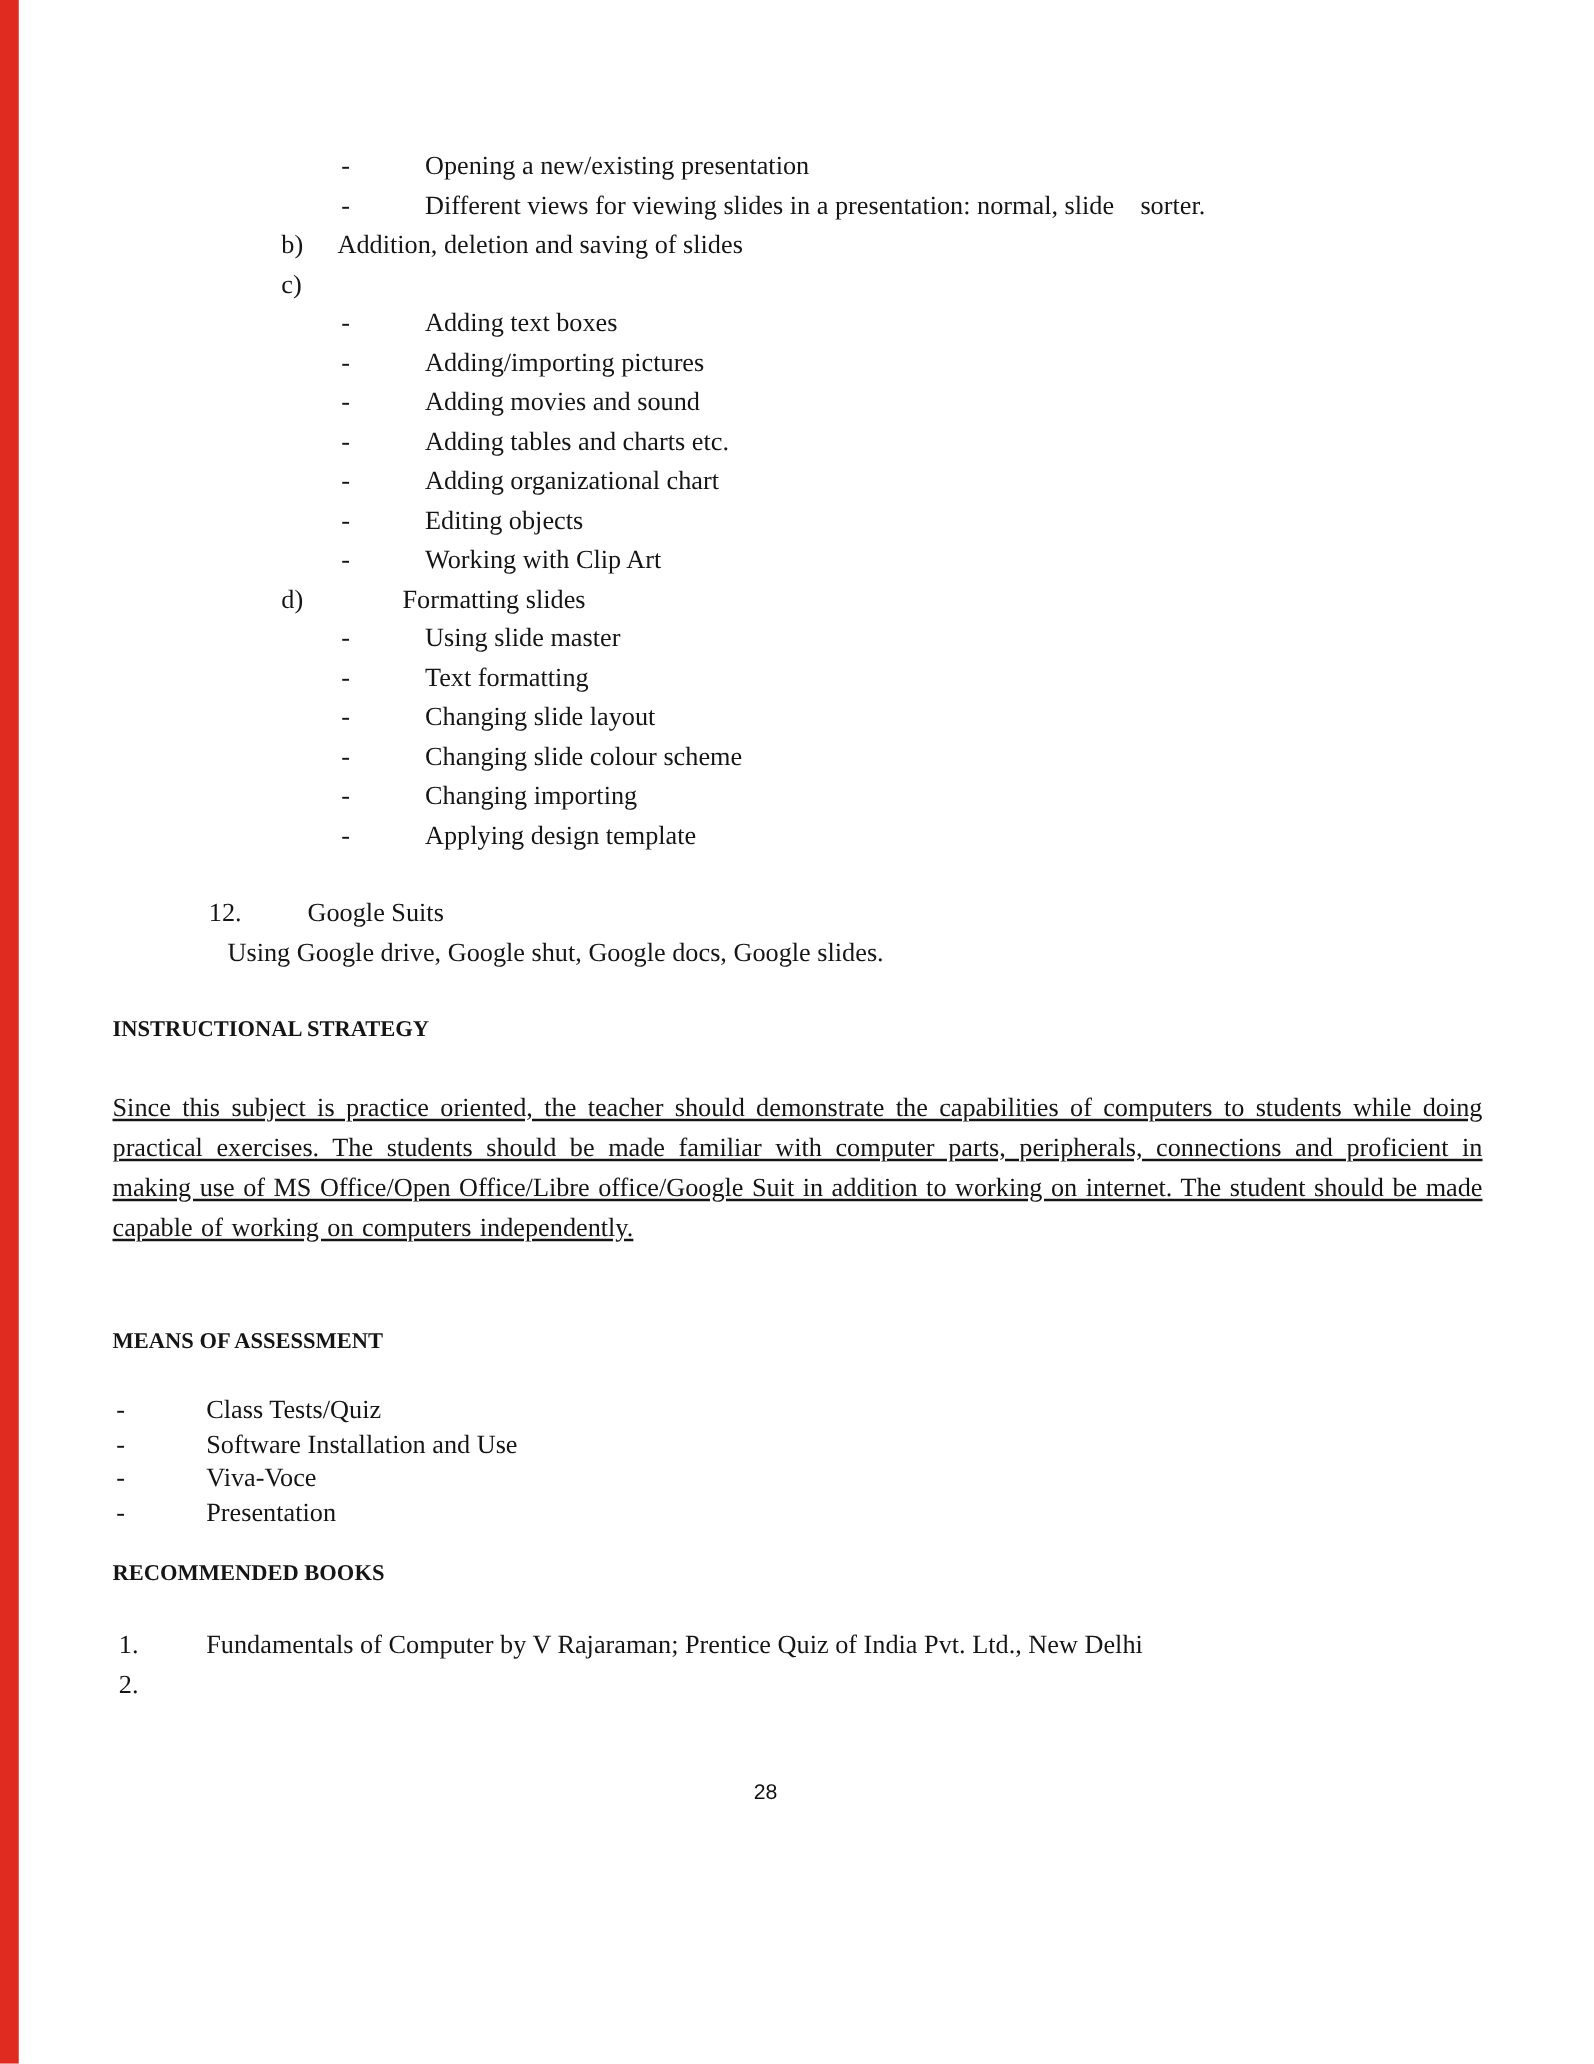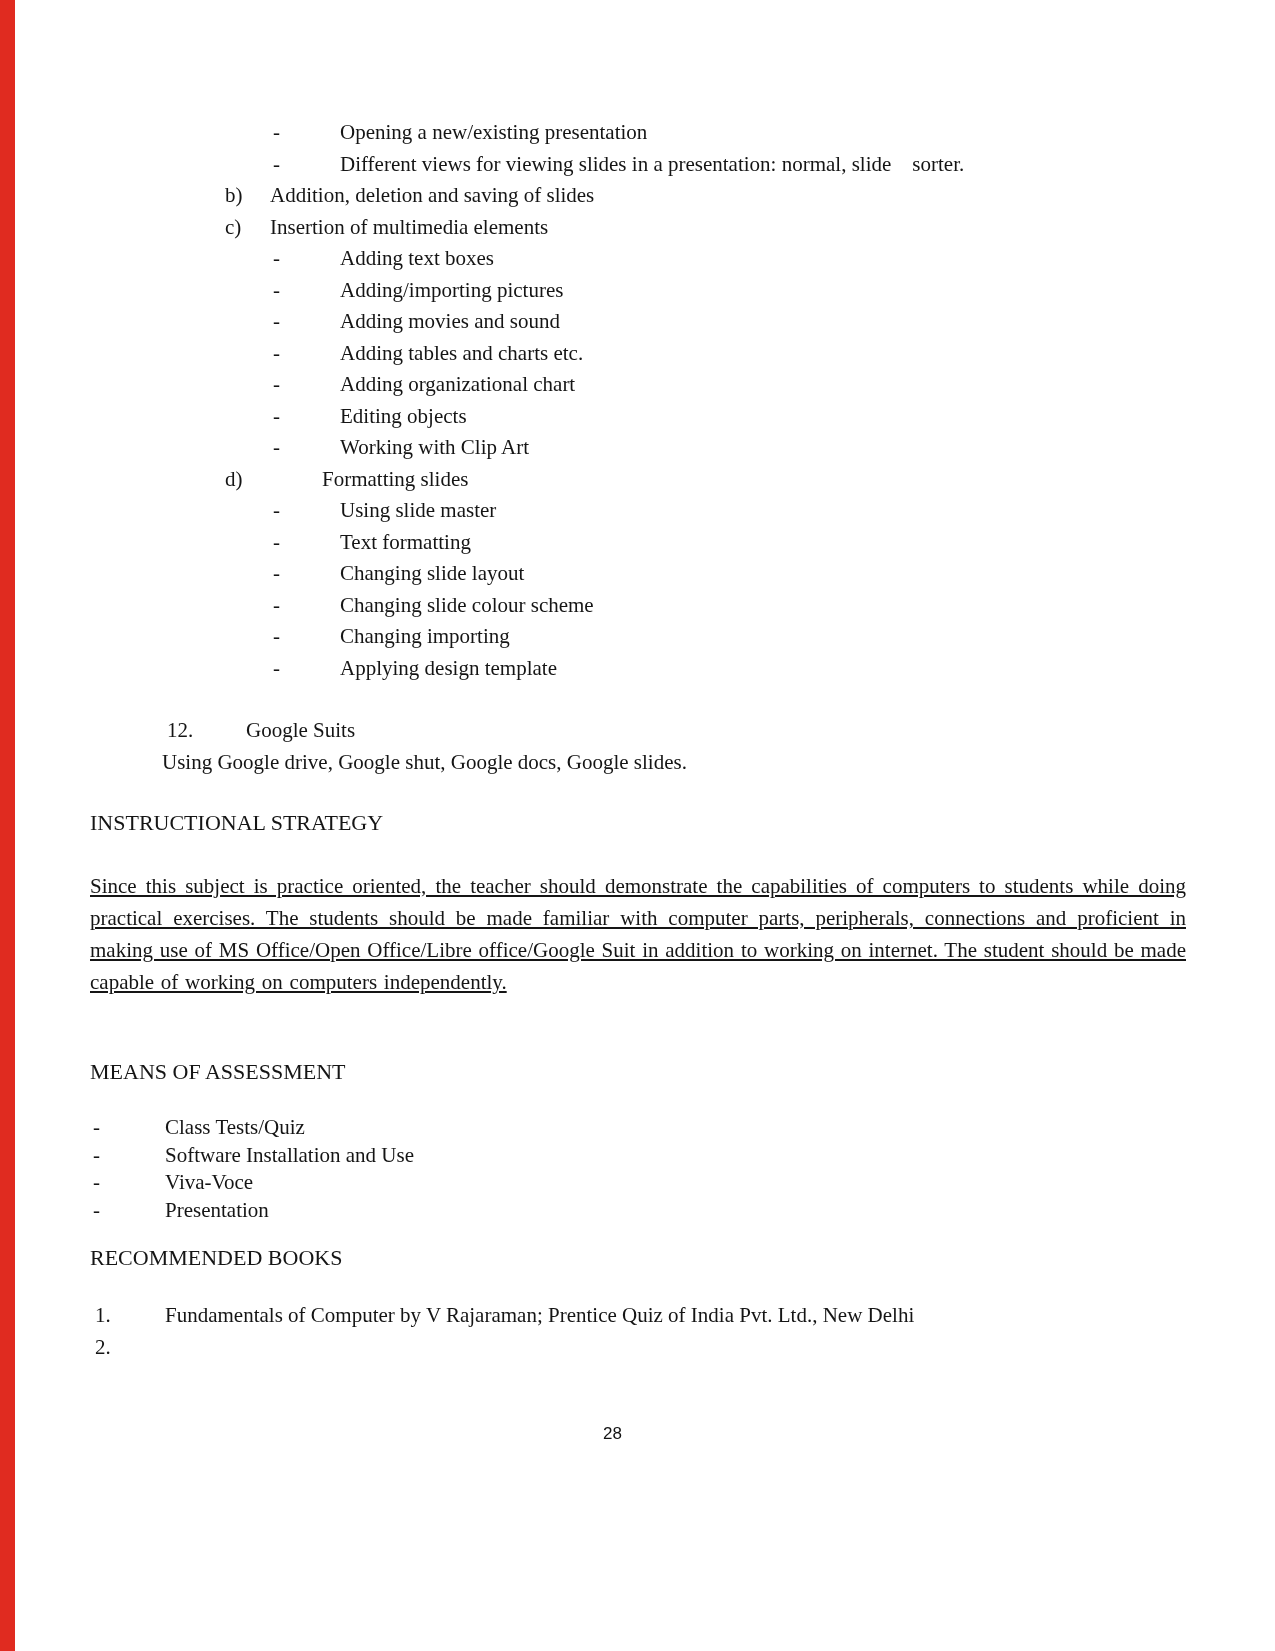--- a/index.html
+++ b/index.html
@@ -30,25 +30,25 @@
   .row { display: flex; align-items: baseline; }
   .outline .row { line-height: 31.5px; }
   .mk, .tx { white-space: pre-wrap; }
   
   .row.letter     .mk { margin-left: 135px; width: 45px;  flex: none; }
   .row.letterwide .mk { margin-left: 135px; width: 97px;  flex: none; }
   .row.dash       .mk { margin-left: 183px; width: 67px;  flex: none; }
 
   .google { margin-top: 31px; line-height: 31.5px; }
   .google .num  { margin-left: 77px; width: 79px; flex: none; }
-  .google .desc { margin-left: 72px; }
+  .google .desc { margin-left: 92px; }
 
   h2 {
     margin: 0; padding: 0;
-    font-size: 22px; font-weight: normal;
+    font-size: 18px; font-weight: bold;
     line-height: 30px;
   }
   .h-instructional { margin-top: 30px; }
   .h-assess       { margin-top: 59px; }
   .h-books        { margin-top: 19px; }
 
   .para {
     margin: 32px 0 0 0; padding: 0;
     text-align: justify;
     line-height: 32px;
@@ -90,21 +90,20 @@
       <div class="row dash">
           <span class="mk">-</span>
           <span class="tx">Different views for viewing slides in a presentation: normal, slide    sorter.</span>
         </div>
       <div class="row letter">
           <span class="mk">b)</span>
           <span class="tx">Addition, deletion and saving of slides</span>
         </div>
       <div class="row letter">
           <span class="mk">c)</span>
-          <span class="tx">Insertion of multimedia elements</span>
         </div>
       <div class="row dash">
           <span class="mk">-</span>
           <span class="tx">Adding text boxes</span>
         </div>
       <div class="row dash">
           <span class="mk">-</span>
           <span class="tx">Adding/importing pictures</span>
         </div>
       <div class="row dash">

